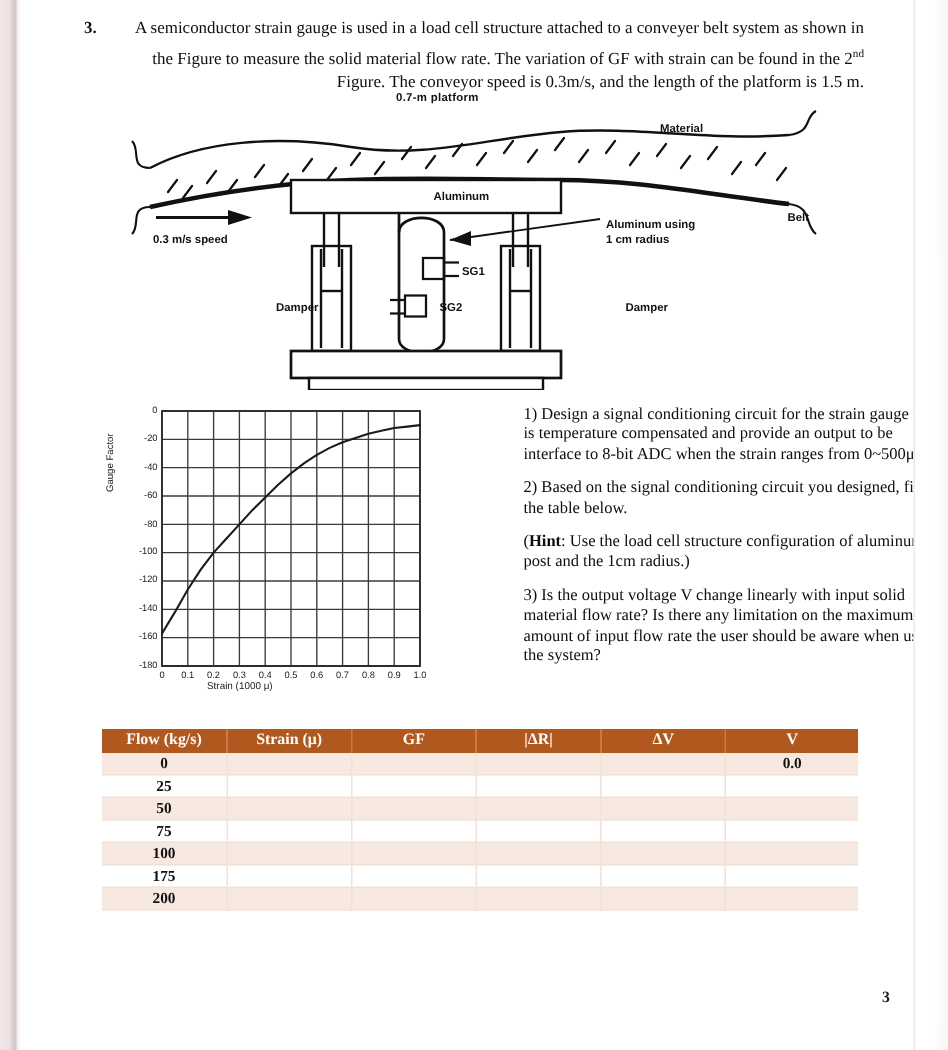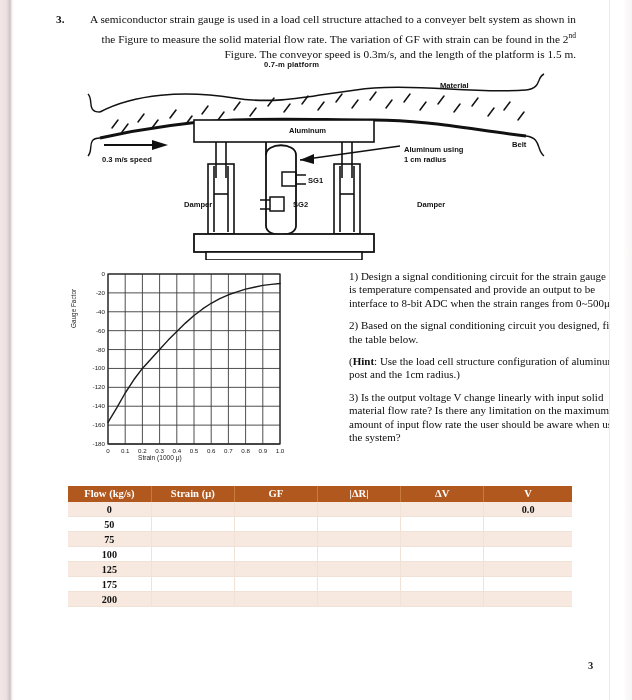--- a/index.html
+++ b/index.html
@@ -79,21 +79,21 @@
   }
   .fig-label {
     position: absolute;
     font-family: "Liberation Sans", sans-serif;
     font-weight: 700;
     color: #111;
     white-space: nowrap;
   }
   #lbl-platform-title { left: 190px; top: 0px; font-size: 7.6px; letter-spacing: .2px; }
   #lbl-material { left: 366px; top: 21px; font-size: 7.6px; }
-  #lbl-belt { left: 438px; top: 80px; font-size: 7.6px; }
+  #lbl-belt { left: 451px; top: 80px; font-size: 7.6px; }
   #lbl-platform { left: 215px; top: 66px; font-size: 7.6px; }
   #lbl-speed { left: 28px; top: 95px; font-size: 7.6px; }
   #lbl-alpost { left: 330px; top: 85px; font-size: 7.6px; line-height: 10px; }
   #lbl-sg1 { left: 186px; top: 116px; font-size: 7.6px; padding-left: 48px; }
   #lbl-sg2 { left: 219px; top: 140px; font-size: 7.6px; }
   #lbl-damper-l { left: 110px; top: 140px; font-size: 7.6px; }
   #lbl-damper-r { left: 343px; top: 140px; font-size: 7.6px; }
 
   
   #chart-figure {
@@ -401,45 +401,45 @@
     <tbody id="tbody-rows">
         <tr>
           <td class="col-flow">0</td>
           <td></td>
           <td></td>
           <td></td>
           <td></td>
           <td>0.0</td>
         </tr>
         <tr>
+          <td class="col-flow">25</td>
+          <td></td>
+          <td></td>
+          <td></td>
+          <td></td>
+          <td></td>
+        </tr>
+        <tr>
           <td class="col-flow">50</td>
           <td></td>
           <td></td>
           <td></td>
           <td></td>
           <td></td>
         </tr>
         <tr>
           <td class="col-flow">75</td>
           <td></td>
           <td></td>
           <td></td>
           <td></td>
           <td></td>
         </tr>
         <tr>
           <td class="col-flow">100</td>
-          <td></td>
-          <td></td>
-          <td></td>
-          <td></td>
-          <td></td>
-        </tr>
-        <tr>
-          <td class="col-flow">125</td>
           <td></td>
           <td></td>
           <td></td>
           <td></td>
           <td></td>
         </tr>
         <tr>
           <td class="col-flow">175</td>
           <td></td>
           <td></td>

